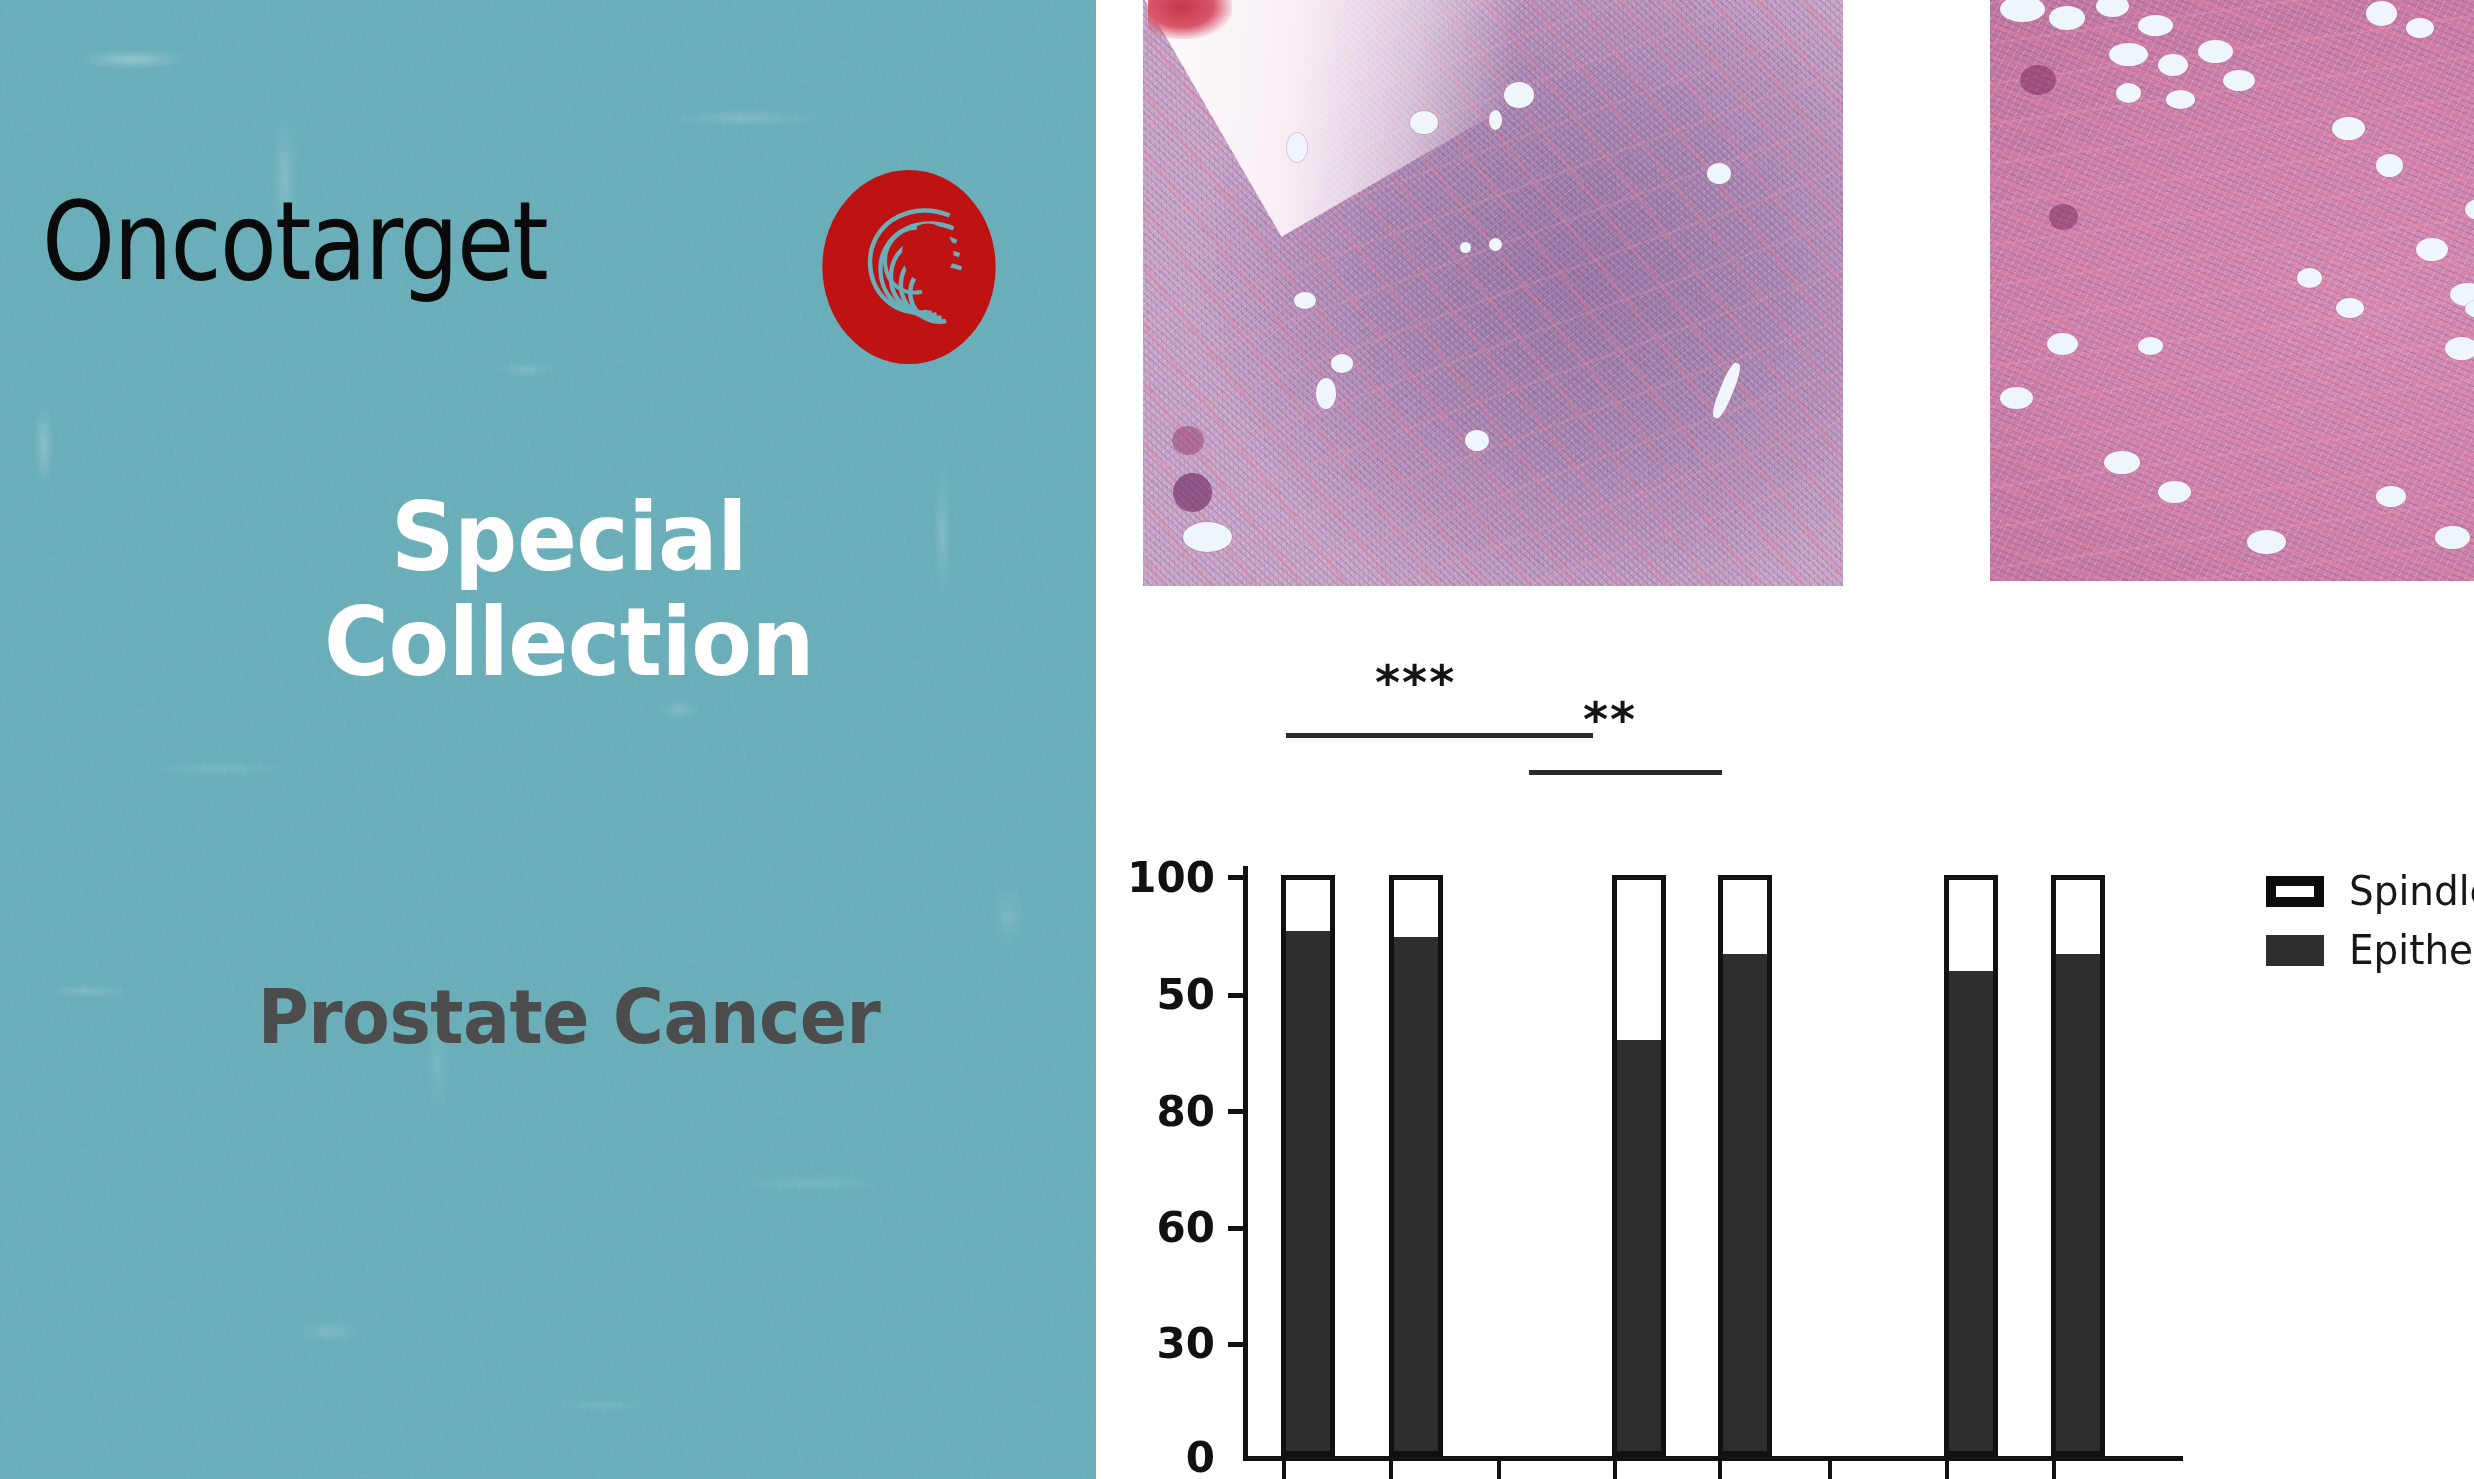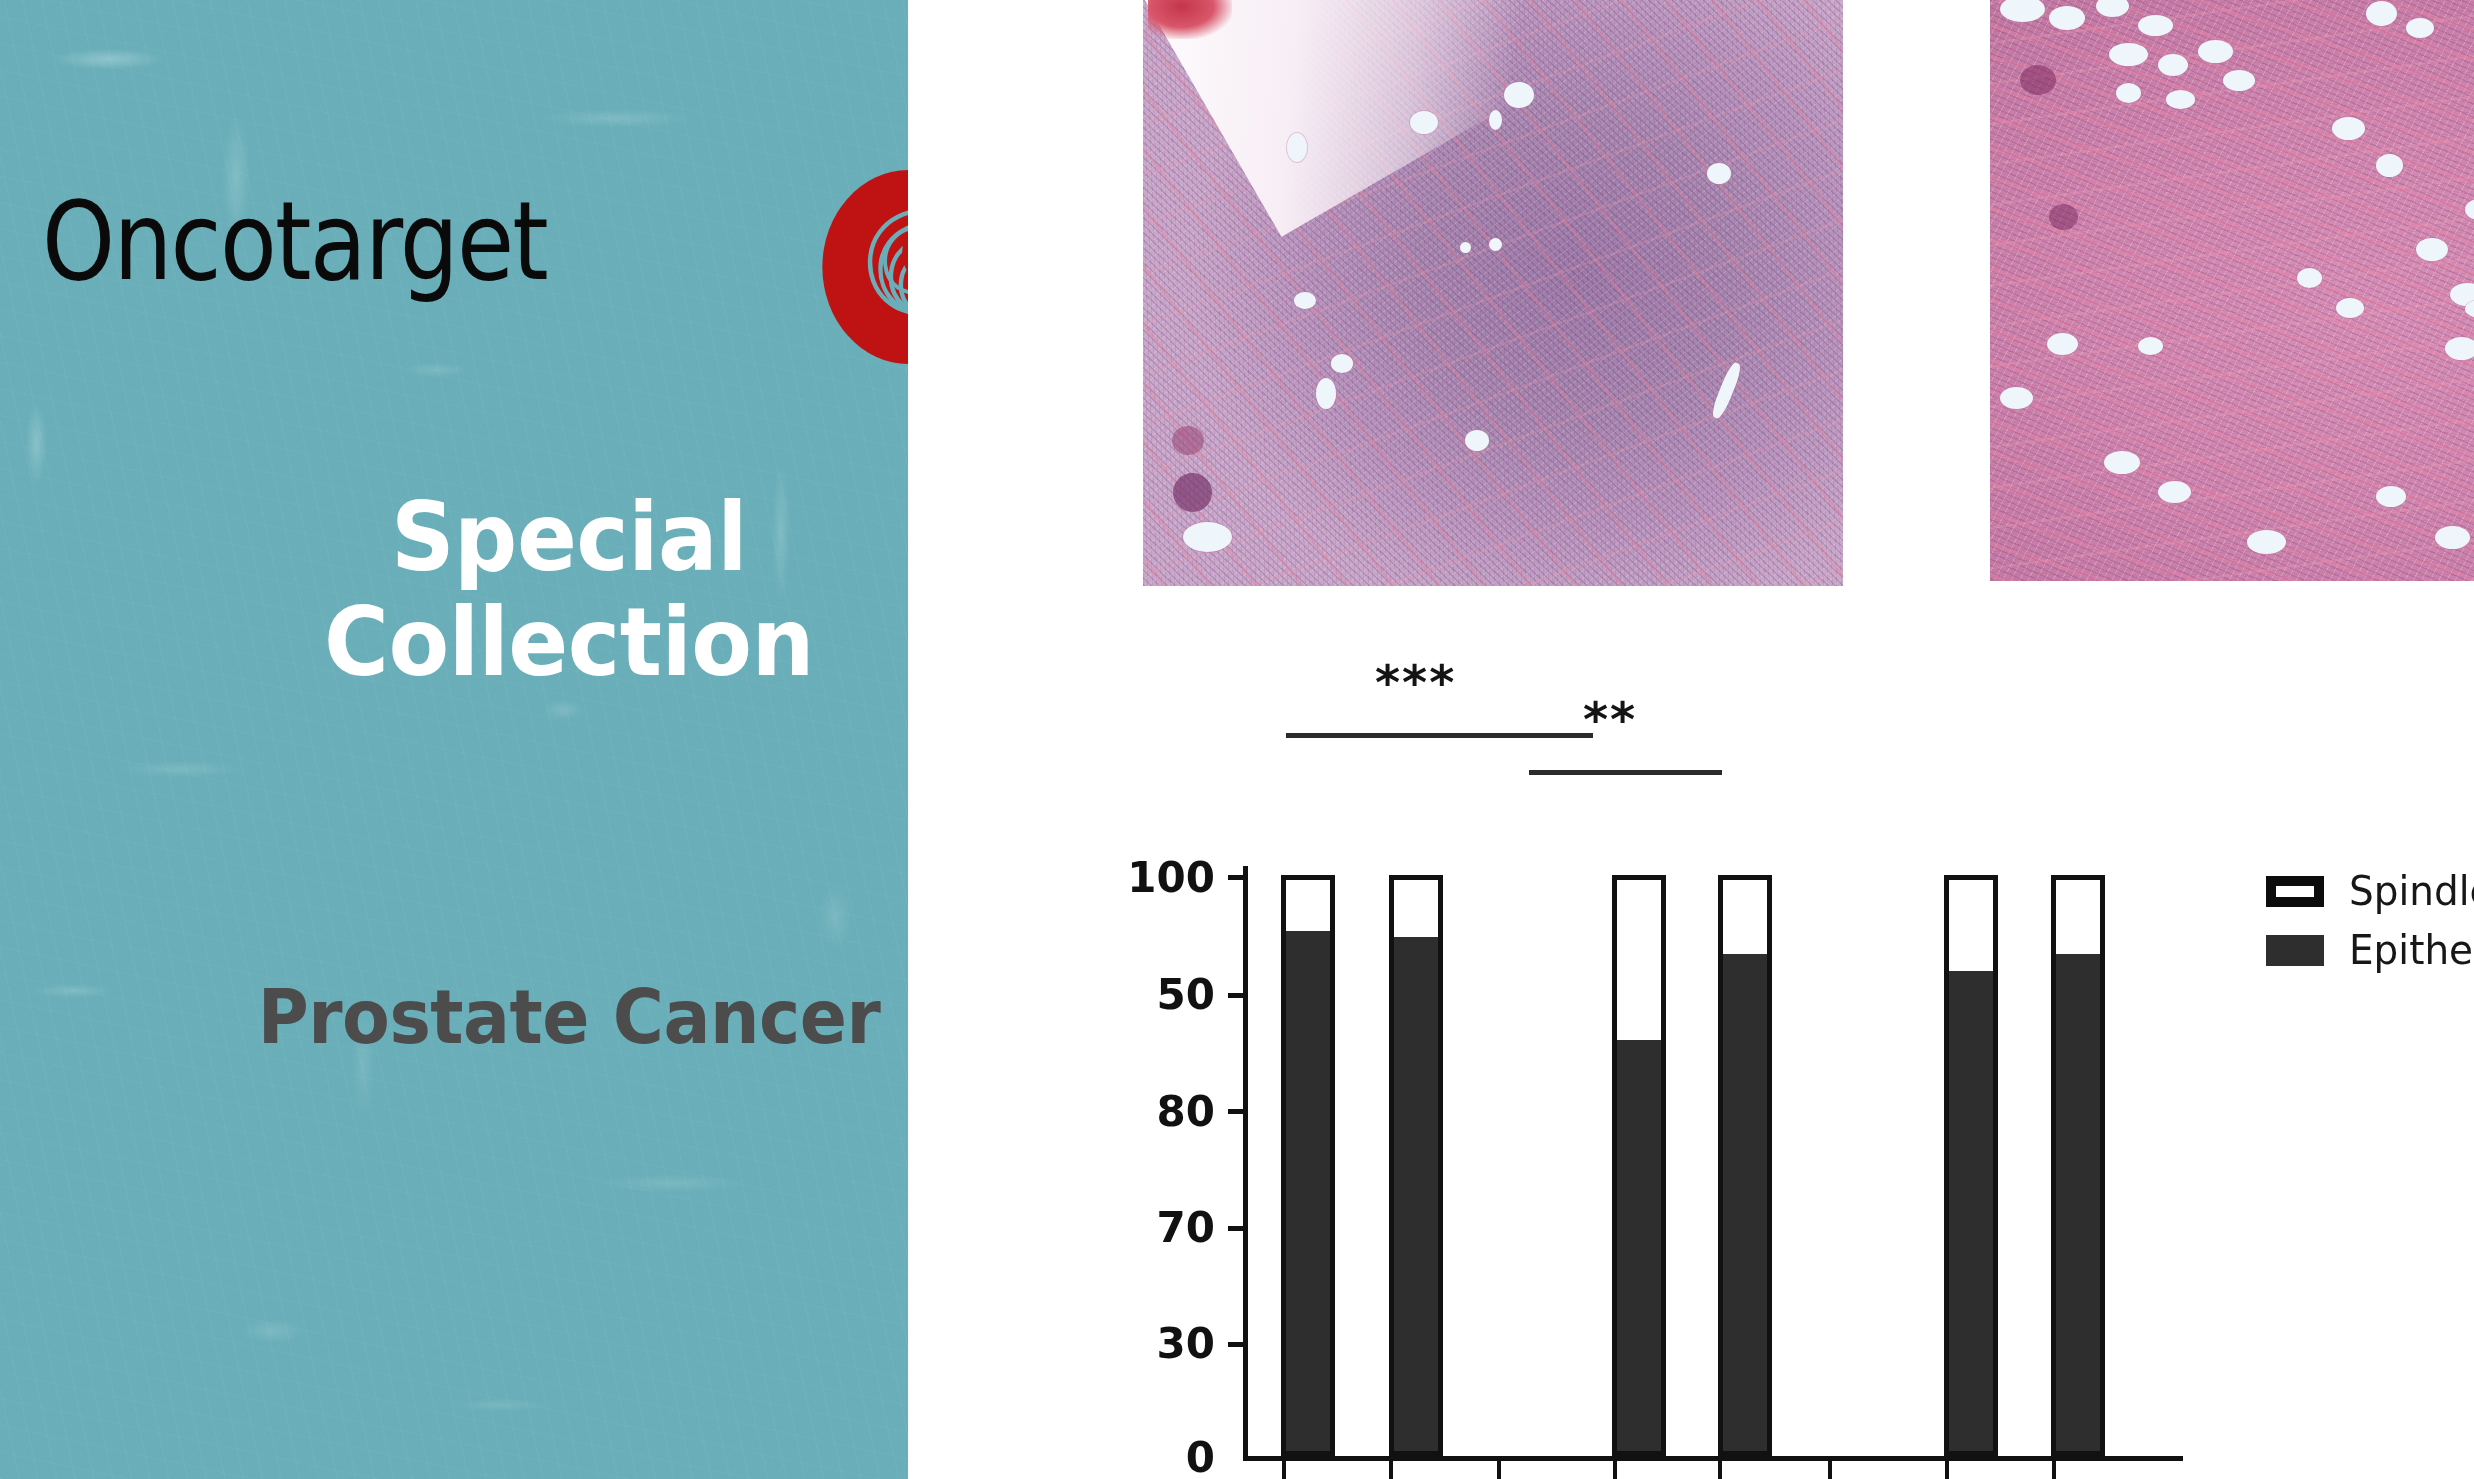--- a/index.html
+++ b/index.html
@@ -6,21 +6,21 @@
   body{
     width:2842px;height:1479px;
     background:#ffffff;
     font-family:"Liberation Sans",sans-serif;
     overflow:hidden;position:relative;
   }
   .root{position:absolute;inset:0;}
 
   
   .teal-panel{
-    position:absolute;left:0;top:0;width:908px;height:1479px;
+    position:absolute;left:0;top:0;width:1096px;height:1479px;
     background:#69aeb8;overflow:hidden;
   }
   .grunge{
     position:absolute;inset:0;opacity:.55;mix-blend-mode:screen;
     background:
       radial-gradient(ellipse 79px 15px at 12% 4%, rgba(215,232,234,.55), transparent 70%),
       radial-gradient(ellipse 20px 89px at 26% 12%, rgba(215,232,234,.35), transparent 70%),
       radial-gradient(ellipse 109px 13px at 68% 8%, rgba(215,232,234,.30), transparent 70%),
       radial-gradient(ellipse 15px 59px at 4% 30%, rgba(215,232,234,.45), transparent 70%),
       radial-gradient(ellipse 45px 11px at 48% 25%, rgba(215,232,234,.28), transparent 70%),
@@ -281,21 +281,21 @@
     <div class="ytick" style="top:286px;"></div>
     <div class="ytlabel" style="top:289px;">100</div>
 
     <div class="ytick" style="top:404px;"></div>
     <div class="ytlabel" style="top:406px;">50</div>
 
     <div class="ytick" style="top:520px;"></div>
     <div class="ytlabel" style="top:523px;">80</div>
 
     <div class="ytick" style="top:637px;"></div>
-    <div class="ytlabel" style="top:639px;">70</div>
+    <div class="ytlabel" style="top:639px;">60</div>
 
     <div class="ytick" style="top:753px;"></div>
     <div class="ytlabel" style="top:755px;">30</div>
 
     <div class="ytlabel" style="top:869px;">0</div>
 
     <div class="bar" style="left:143px;top:286px;width:54px;height:581px;">
       <div class="fill" style="height:91%;"></div>
     </div>
     <div class="bar" style="left:251px;top:286px;width:54px;height:581px;">

